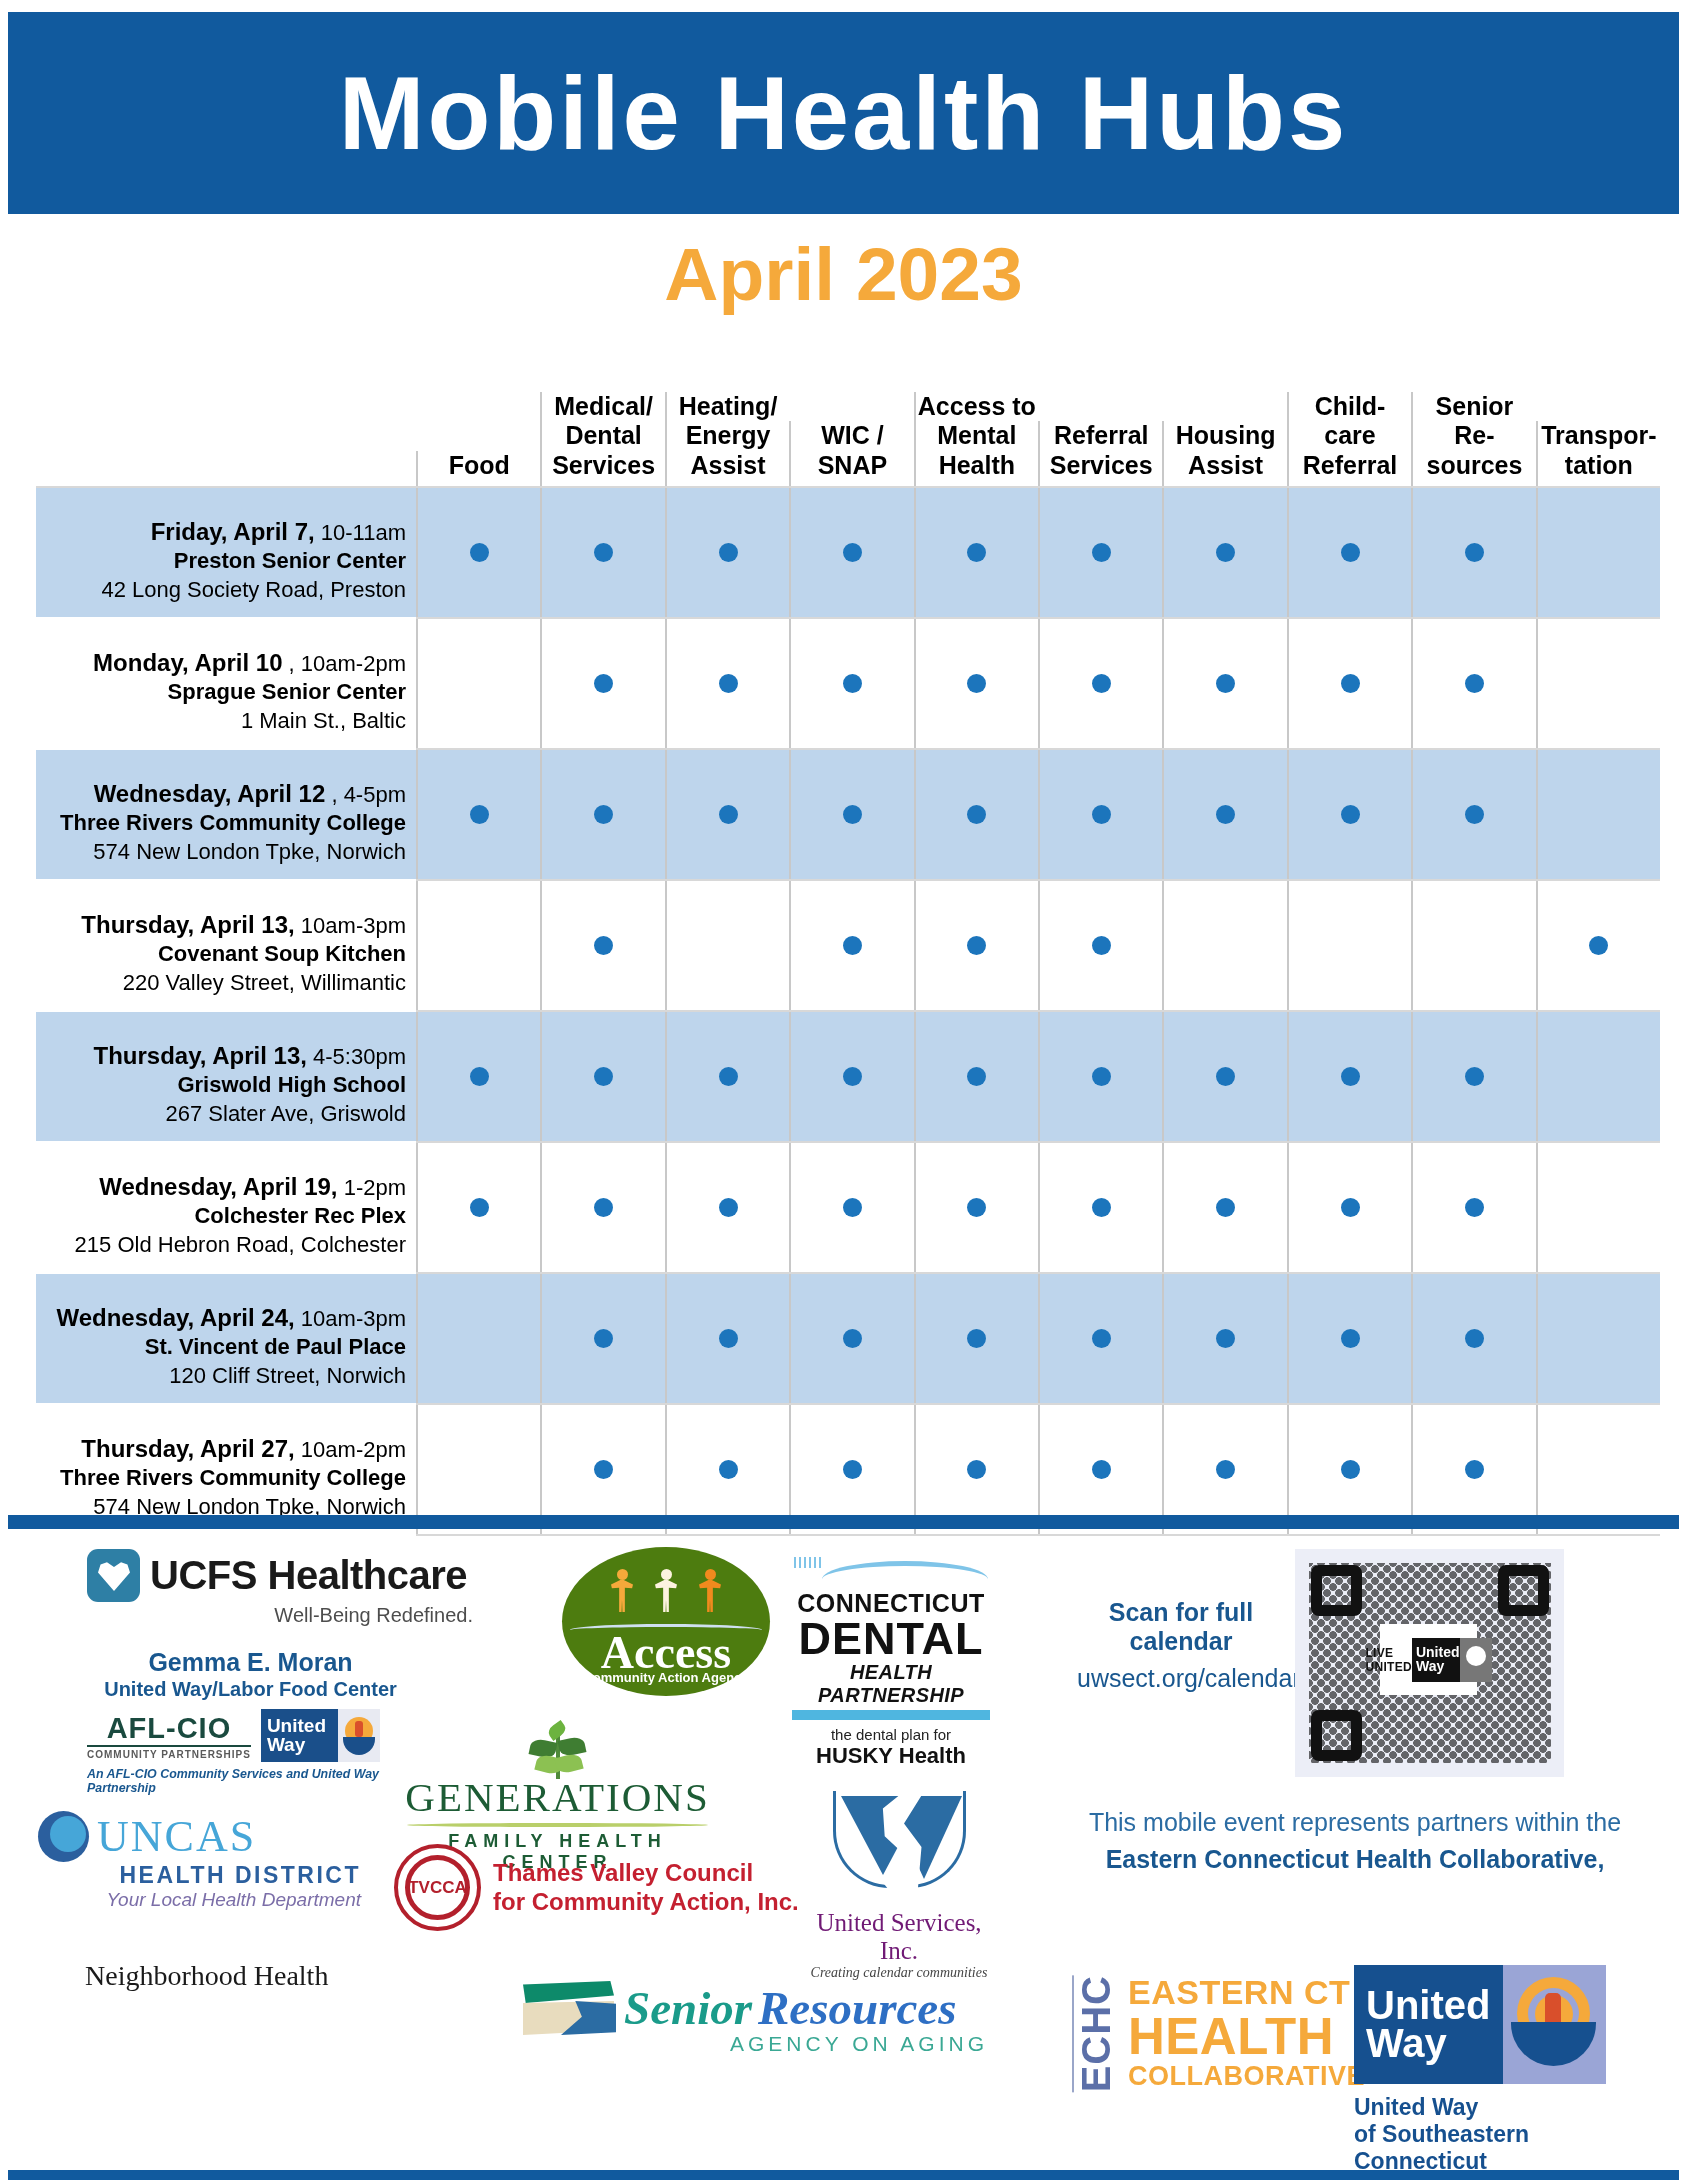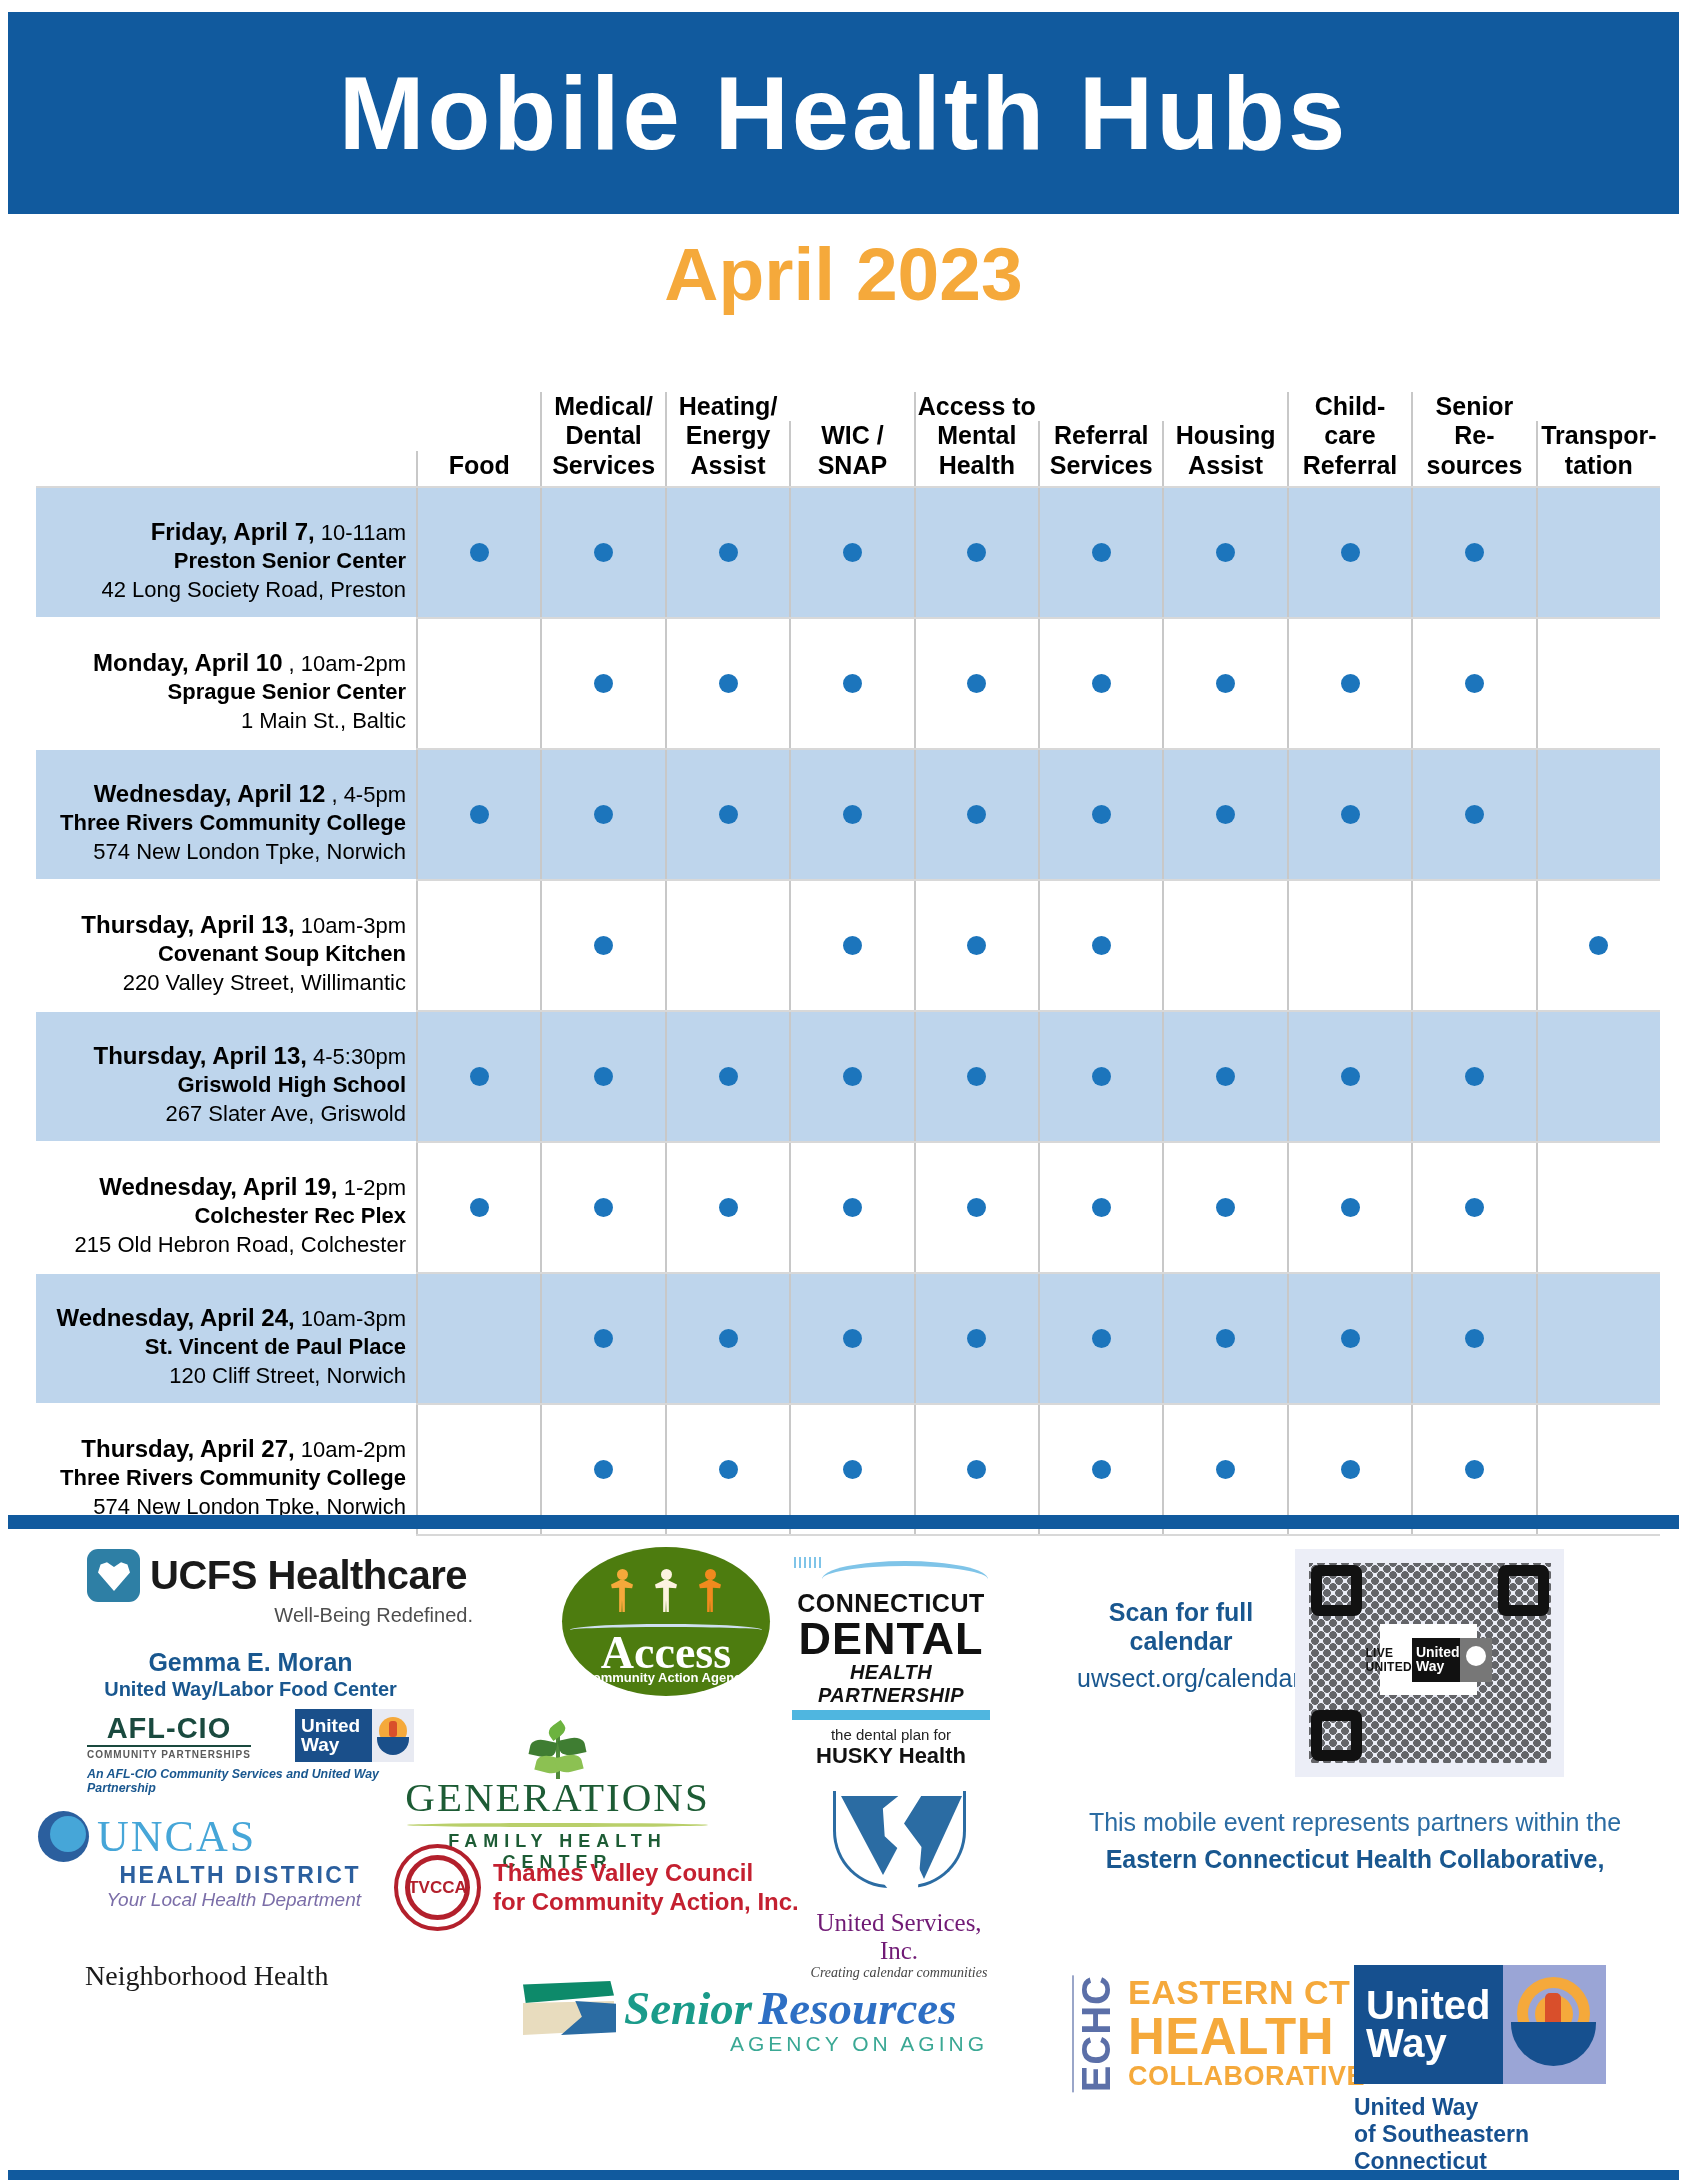--- a/index.html
+++ b/index.html
@@ -160,21 +160,21 @@
     width: 32px; height: 30px; background: #ffffff;
     clip-path: polygon(50% 100%, 0% 38%, 8% 12%, 28% 4%, 50% 20%, 72% 4%, 92% 12%, 100% 38%);
   }
   .ucfs-name { font-size: 40px; font-weight: bold; color:#1a1a1a; letter-spacing:-0.5px;}
   .ucfs-tag { font-size: 20px; color:#4d4d4d; text-align:right; margin-top:2px;}
 
   
   #gemma { left: 79px; top: 119px; width: 327px; }
   .gemma-t1 { font-size: 25px; font-weight:bold; color:#19578f; text-align:center; }
   .gemma-t2 { font-size: 20px; font-weight:bold; color:#19578f; text-align:center; margin-top:1px;}
-  .afl-row { display:flex; align-items:center; gap:10px; margin-top:8px; justify-content:space-between;}
+  .afl-row { display:flex; align-items:center; gap:10px; margin-top:8px; justify-content:flex-start;}
   .afl-box { text-align:center; }
   .afl-name { font-size: 29px; font-weight:bold; color:#1a4a3f; letter-spacing:1px; }
   .afl-sub { font-size: 10px; font-weight:bold; color:#5a5a5a; letter-spacing:1px; border-top:2px solid #1a4a3f; padding-top:2px;}
   .uw-badge { width: 119px; height: 53px; background:#1a4f8a; display:flex; align-items:center; }
   .uw-badge .uw-txt { color:#fff; font-size:19px; font-weight:bold; line-height:0.95; padding-left:6px; flex:1;}
   .uw-badge .uw-mark { width:42px; height:53px; background:#e8eaf2; position:relative; }
   .uw-mark .ring { position:absolute; left:7px; top:8px; width:28px; height:28px; border-radius:50%; background:#f5a93b;}
   .uw-mark .hand { position:absolute; left:5px; top:28px; width:32px; height:18px; border-radius:0 0 16px 16px; background:#1a4f8a;}
   .uw-mark .person { position:absolute; left:17px; top:12px; width:8px; height:16px; background:#d94f2b; border-radius:3px;}
   .afl-foot { font-size: 12.4px; font-style: italic; font-weight:bold; color:#19578f; margin-top:5px; text-align:left;}

